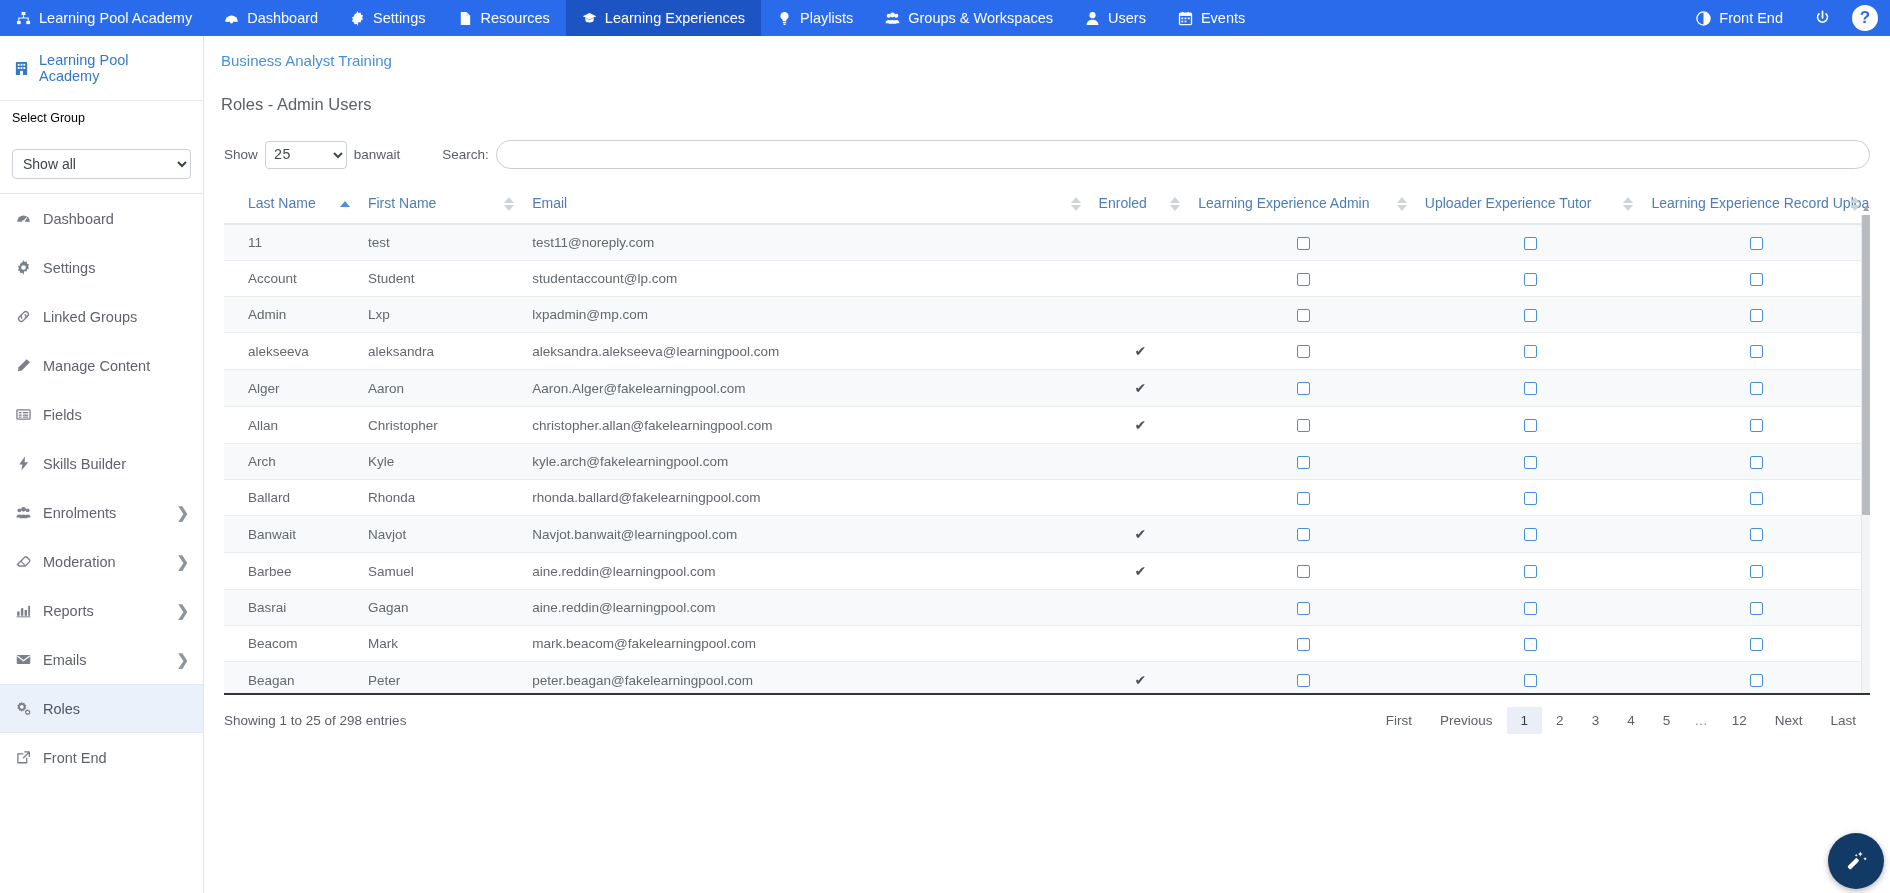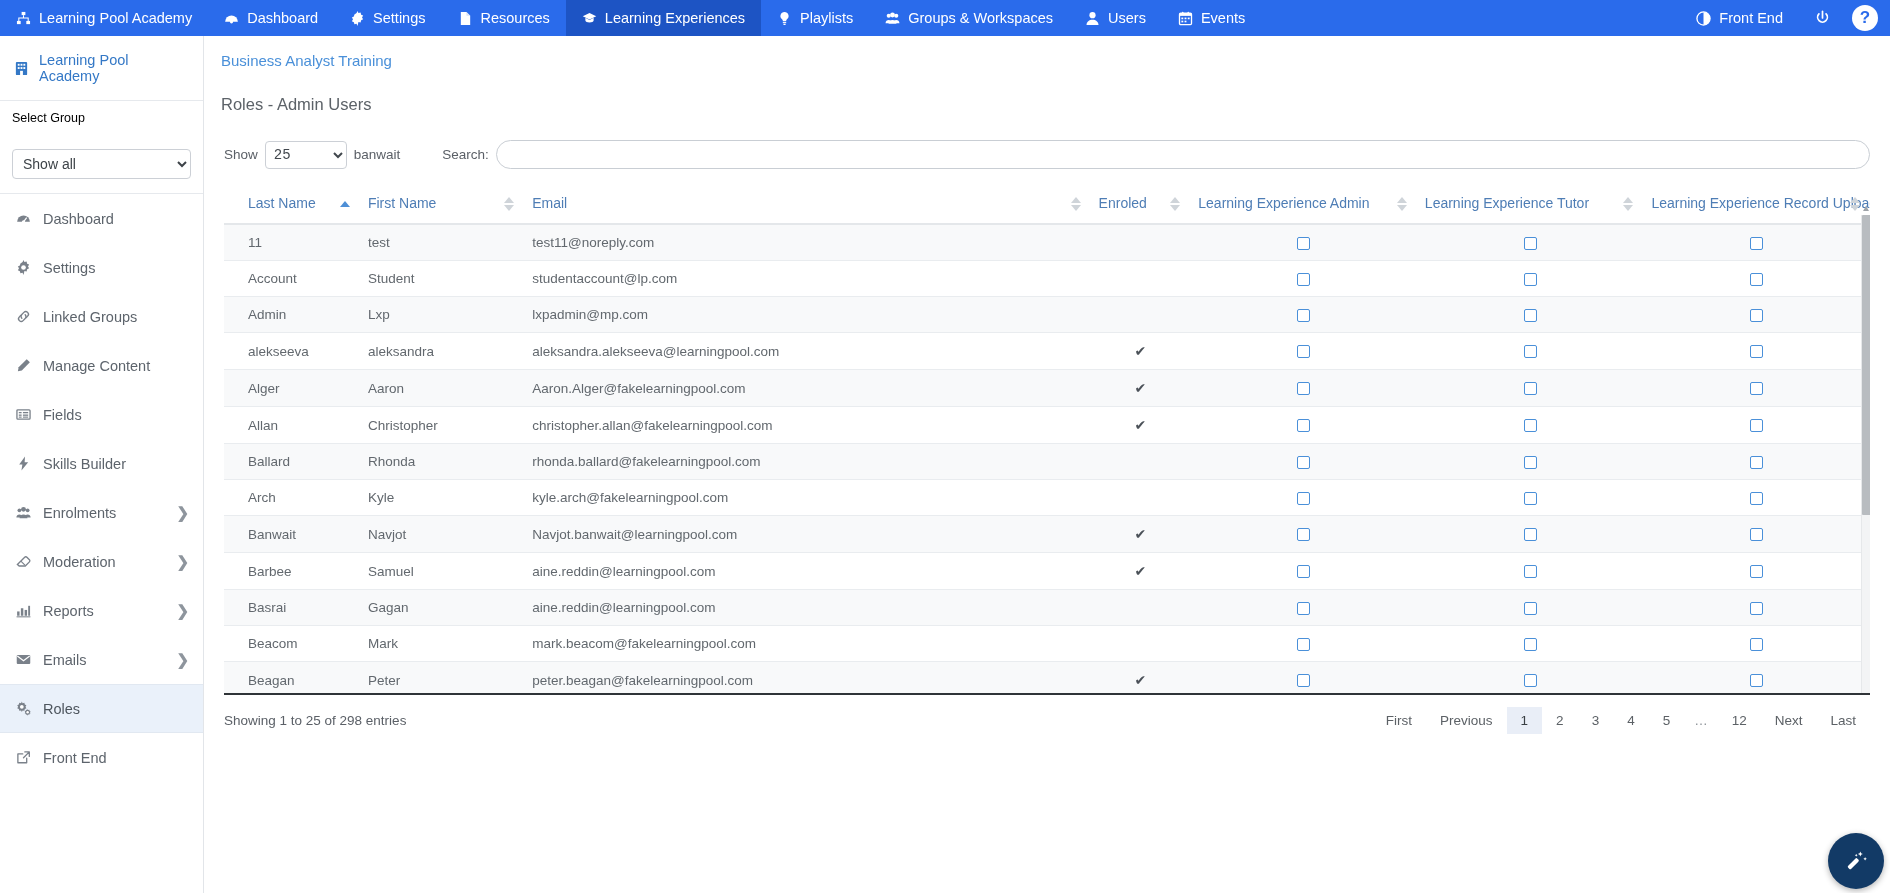--- a/index.html
+++ b/index.html
@@ -629,21 +629,21 @@
                     <span class="tri dn"></span>
                   </span></th>
                 <th class="c-enrol"><span>Enroled</span><span class="sort">
                     <span class="tri up"></span>
                     <span class="tri dn"></span>
                   </span></th>
                 <th class="c-role"><span>Learning Experience Admin</span><span class="sort">
                     <span class="tri up"></span>
                     <span class="tri dn"></span>
                   </span></th>
-                <th class="c-role"><span>Learning Experience Tutor</span><span class="sort">
+                <th class="c-role"><span>Uploader Experience Tutor</span><span class="sort">
                     <span class="tri up"></span>
                     <span class="tri dn"></span>
                   </span></th>
                 <th class="c-role"><span>Learning Experience Record Uploader</span><span class="sort">
                     <span class="tri up"></span>
                     <span class="tri dn"></span>
                   </span></th>
               </tr>
           </thead>
           <tbody id="table-body">
@@ -695,32 +695,32 @@
               <tr>
                 <td class="c-last">Allan</td>
                 <td class="c-first">Christopher</td>
                 <td class="c-email">christopher.allan@fakelearningpool.com</td>
                 <td class="c-enrol"><span class="check-mark">✔</span></td>
                 <td class="c-role"><span class="cbox"></span></td>
                 <td class="c-role"><span class="cbox"></span></td>
                 <td class="c-role"><span class="cbox"></span></td>
               </tr>
               <tr>
+                <td class="c-last">Arch</td>
+                <td class="c-first">Kyle</td>
+                <td class="c-email">kyle.arch@fakelearningpool.com</td>
+                <td class="c-enrol"></td>
+                <td class="c-role"><span class="cbox"></span></td>
+                <td class="c-role"><span class="cbox"></span></td>
+                <td class="c-role"><span class="cbox"></span></td>
+              </tr>
+              <tr>
                 <td class="c-last">Ballard</td>
                 <td class="c-first">Rhonda</td>
                 <td class="c-email">rhonda.ballard@fakelearningpool.com</td>
-                <td class="c-enrol"></td>
-                <td class="c-role"><span class="cbox"></span></td>
-                <td class="c-role"><span class="cbox"></span></td>
-                <td class="c-role"><span class="cbox"></span></td>
-              </tr>
-              <tr>
-                <td class="c-last">Arch</td>
-                <td class="c-first">Kyle</td>
-                <td class="c-email">kyle.arch@fakelearningpool.com</td>
                 <td class="c-enrol"></td>
                 <td class="c-role"><span class="cbox"></span></td>
                 <td class="c-role"><span class="cbox"></span></td>
                 <td class="c-role"><span class="cbox"></span></td>
               </tr>
               <tr>
                 <td class="c-last">Banwait</td>
                 <td class="c-first">Navjot</td>
                 <td class="c-email">Navjot.banwait@learningpool.com</td>
                 <td class="c-enrol"><span class="check-mark">✔</span></td>

